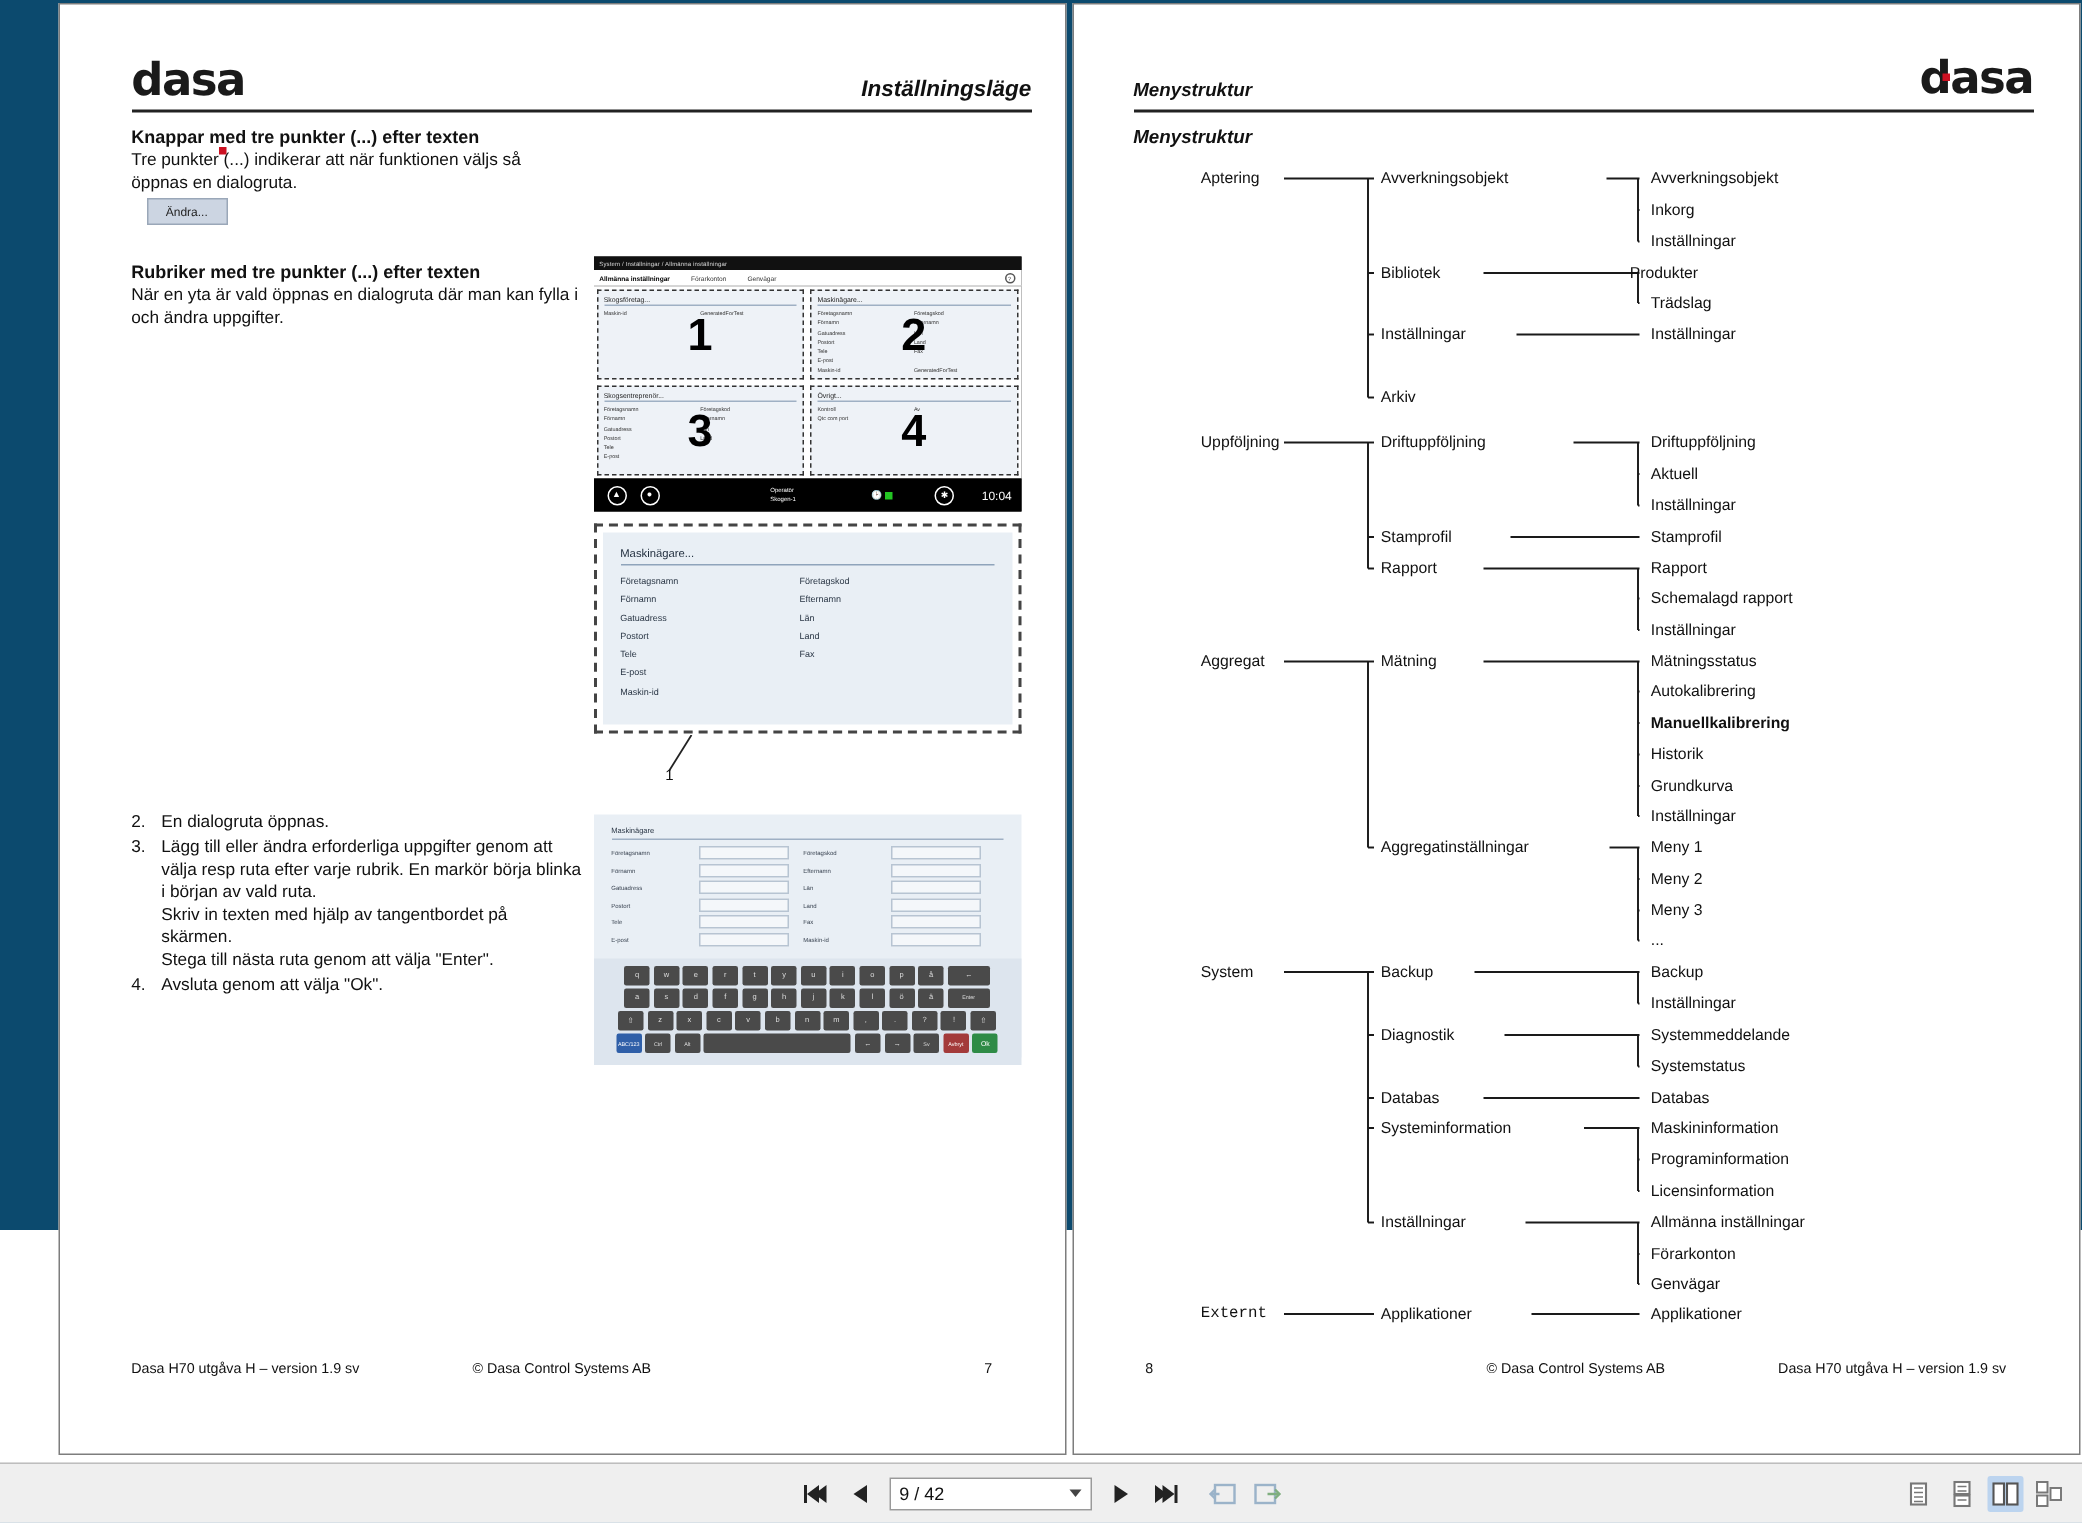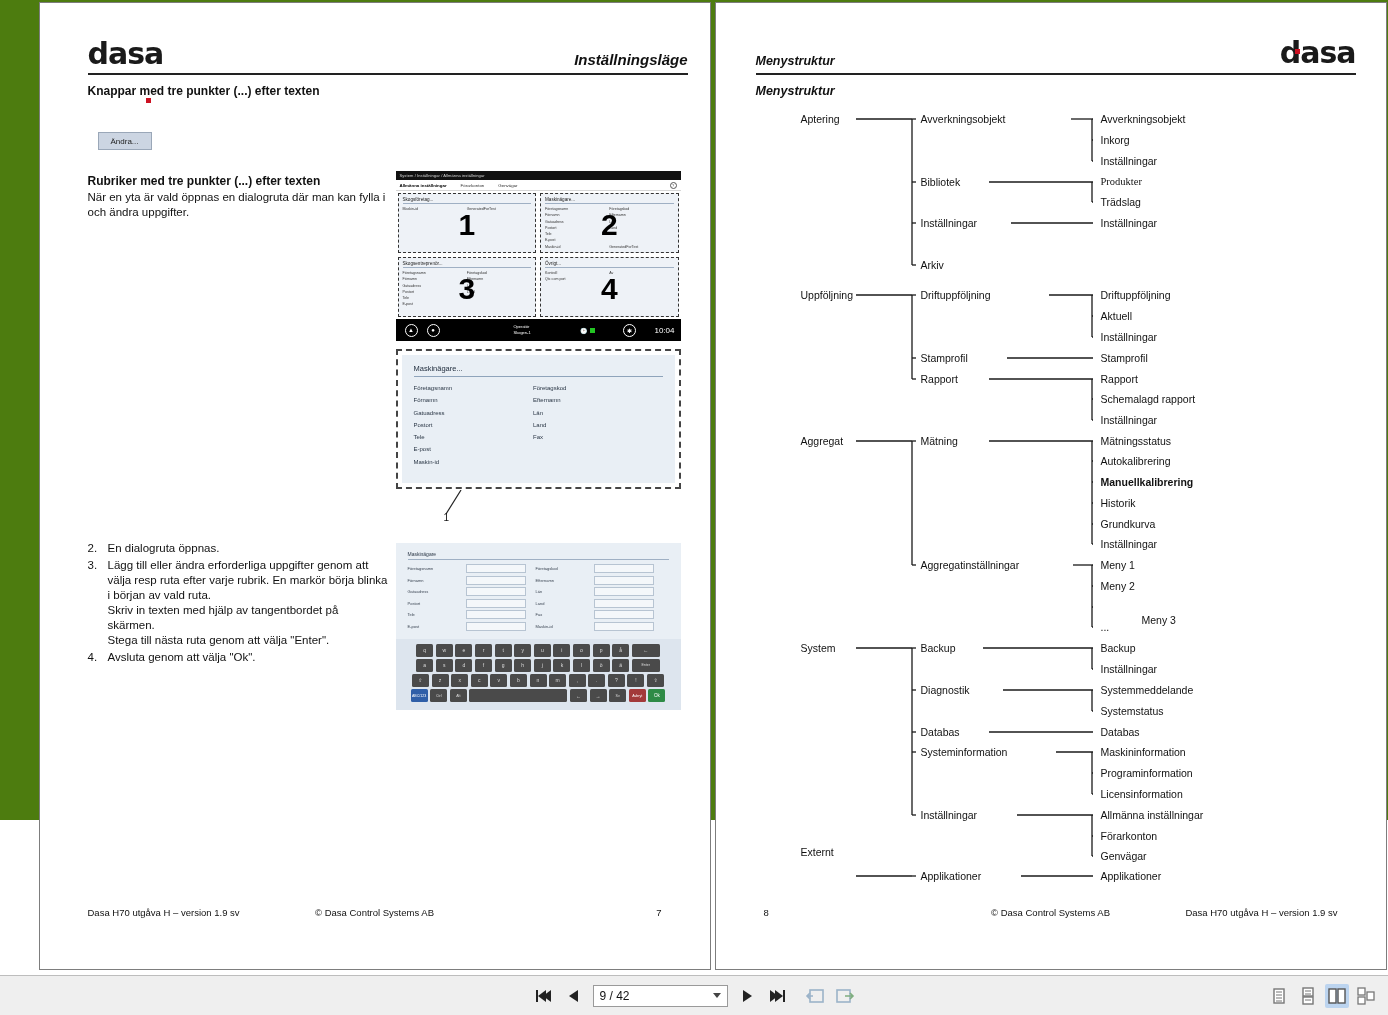--- a/index.html
+++ b/index.html
@@ -8,21 +8,21 @@
     width: 1388px; height: 1015px;
     background: #ffffff;
     font-family: "Liberation Sans", sans-serif;
     overflow: hidden;
   }
   #viewer { position: relative; width: 1388px; height: 1015px; background:#ffffff; }
 
   
   .pages-area {
     position: absolute; left:0; top:0; width:1388px; height:820px;
-    background:#4d7c0f;
+    background:#0c4a6e;
     display:flex; justify-content:center; align-items:flex-start;padding-left:37px;
   }
   .page {
     background:#ffffff;
     position: relative;
     width: 672px; height: 968px;
     border: 1px solid #7d7d7d;
     margin-top: 2px;
     overflow: hidden;
   }
@@ -170,20 +170,21 @@
       <div class="page-inner">
 
         <div class="l-header">
           <span class="logo">dasa</span><span class="dot" style="position:absolute;left:58px;top:59px;width:5px;height:5px;background:#cc1122"></span>
           <span class="mode">Inställningsläge</span>
         </div>
         <div class="hrule"></div>
 
         <div class="blk-a">
           <div class="h3">Knappar med tre punkter (...) efter texten</div>
+          <p class="bodytxt">Tre punkter (...) indikerar att när funktionen väljs så öppnas en dialogruta.</p>
         </div>
         <div class="btn-andra">Ändra...</div>
 
         <div class="blk-b">
           <div class="h3">Rubriker med tre punkter (...) efter texten</div>
           <p class="bodytxt">När en yta är vald öppnas en dialogruta där man kan fylla i och ändra uppgifter.</p>
         </div>
 
 
         <div class="steps">
@@ -544,58 +545,58 @@
               <line x1="376" y1="712" x2="376" y2="753" stroke="#1a1a1a" stroke-width="1.3"></line>
               <line x1="376" y1="712" x2="377" y2="712" stroke="#1a1a1a" stroke-width="1.3"></line>
               <line x1="376" y1="733" x2="377" y2="733" stroke="#1a1a1a" stroke-width="1.3"></line>
               <line x1="376" y1="753" x2="377" y2="753" stroke="#1a1a1a" stroke-width="1.3"></line>
               <line x1="305" y1="773" x2="377" y2="773" stroke="#1a1a1a" stroke-width="1.3"></line>
             </svg>
         <div class="tnode" style="left: 85px; top: 11px;">Aptering</div>
             <div class="tnode" style="left: 85px; top: 187px;">Uppföljning</div>
             <div class="tnode" style="left: 85px; top: 333px;">Aggregat</div>
             <div class="tnode" style="left: 85px; top: 540px;">System</div>
-            <div class="tnode" style="left: 85px; top: 744px;">Externt</div>
+            <div class="tnode" style="left: 85px; top: 768px; font-family: Liberation Mono, monospace;">Externt</div>
             <div class="tnode" style="left: 205px; top: 11px;">Avverkningsobjekt</div>
             <div class="tnode" style="left: 205px; top: 74px;">Bibliotek</div>
             <div class="tnode" style="left: 205px; top: 115px;">Inställningar</div>
             <div class="tnode" style="left: 205px; top: 157px;">Arkiv</div>
             <div class="tnode" style="left: 205px; top: 187px;">Driftuppföljning</div>
             <div class="tnode" style="left: 205px; top: 250px;">Stamprofil</div>
             <div class="tnode" style="left: 205px; top: 271px;">Rapport</div>
             <div class="tnode" style="left: 205px; top: 333px;">Mätning</div>
             <div class="tnode" style="left: 205px; top: 457px;">Aggregatinställningar</div>
             <div class="tnode" style="left: 205px; top: 540px;">Backup</div>
             <div class="tnode" style="left: 205px; top: 582px;">Diagnostik</div>
             <div class="tnode" style="left: 205px; top: 624px;">Databas</div>
             <div class="tnode" style="left: 205px; top: 644px;">Systeminformation</div>
             <div class="tnode" style="left: 205px; top: 707px;">Inställningar</div>
             <div class="tnode" style="left: 205px; top: 768px;">Applikationer</div>
             <div class="tnode" style="left: 385px; top: 11px;">Avverkningsobjekt</div>
             <div class="tnode" style="left: 385px; top: 32px;">Inkorg</div>
             <div class="tnode" style="left: 385px; top: 53px;">Inställningar</div>
-            <div class="tnode" style="left: 385px; top: 74px; font-family: Liberation Serif, serif;">Produkter</div>
+            <div class="tnode" style="left: 371px; top: 74px;">Produkter</div>
             <div class="tnode" style="left: 385px; top: 94px;">Trädslag</div>
             <div class="tnode" style="left: 385px; top: 115px;">Inställningar</div>
             <div class="tnode" style="left: 385px; top: 187px;">Driftuppföljning</div>
             <div class="tnode" style="left: 385px; top: 208px;">Aktuell</div>
             <div class="tnode" style="left: 385px; top: 229px;">Inställningar</div>
             <div class="tnode" style="left: 385px; top: 250px;">Stamprofil</div>
             <div class="tnode" style="left: 385px; top: 271px;">Rapport</div>
             <div class="tnode" style="left: 385px; top: 291px;">Schemalagd rapport</div>
             <div class="tnode" style="left: 385px; top: 312px;">Inställningar</div>
             <div class="tnode" style="left: 385px; top: 333px;">Mätningsstatus</div>
             <div class="tnode" style="left: 385px; top: 353px;">Autokalibrering</div>
             <div class="tnode" style="left: 385px; top: 374px; font-weight: bold;">Manuellkalibrering</div>
             <div class="tnode" style="left: 385px; top: 395px;">Historik</div>
             <div class="tnode" style="left: 385px; top: 416px;">Grundkurva</div>
             <div class="tnode" style="left: 385px; top: 436px;">Inställningar</div>
             <div class="tnode" style="left: 385px; top: 457px;">Meny 1</div>
             <div class="tnode" style="left: 385px; top: 478px;">Meny 2</div>
-            <div class="tnode" style="left: 385px; top: 512px; margin-left: 41px;">Meny 3</div>
+            <div class="tnode" style="left: 385px; top: 499px;">Meny 3</div>
             <div class="tnode" style="left: 385px; top: 519px;">...</div>
             <div class="tnode" style="left: 385px; top: 540px;">Backup</div>
             <div class="tnode" style="left: 385px; top: 561px;">Inställningar</div>
             <div class="tnode" style="left: 385px; top: 582px;">Systemmeddelande</div>
             <div class="tnode" style="left: 385px; top: 603px;">Systemstatus</div>
             <div class="tnode" style="left: 385px; top: 624px;">Databas</div>
             <div class="tnode" style="left: 385px; top: 644px;">Maskininformation</div>
             <div class="tnode" style="left: 385px; top: 665px;">Programinformation</div>
             <div class="tnode" style="left: 385px; top: 686px;">Licensinformation</div>
             <div class="tnode" style="left: 385px; top: 707px;">Allmänna inställningar</div>

